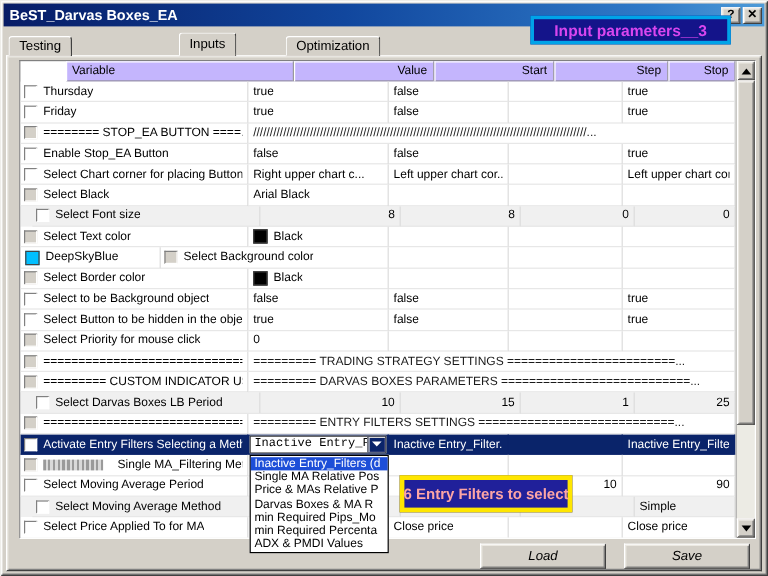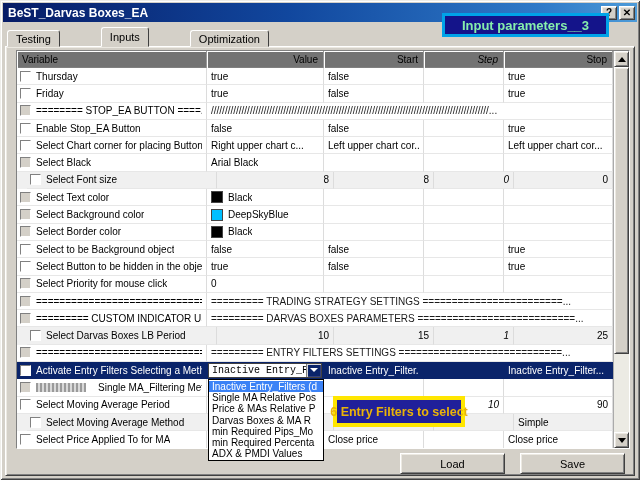--- a/index.html
+++ b/index.html
@@ -25,45 +25,45 @@
     display:flex;align-items:center;justify-content:center;
     font-size:10px;font-weight:bold;line-height:1;
   }
   
   .tabs{position:absolute;left:7px;top:28px;height:19px;display:flex;align-items:flex-end;z-index:3;gap:40px;}
   .tab{
     height:17px;padding:0 8px;margin-right:1px;background:#D4D0C8;
     border:1px solid;border-color:#fff #404040 #D4D0C8 #fff;border-radius:3px 3px 0 0;
     display:flex;align-items:center;font-size:11px;
   }
-  .tab.active{height:20px;border-bottom:1px solid #D4D0C8;position:relative;z-index:4;}
+  .tab.active{height:20px;border-bottom:1px solid #D4D0C8;position:relative;z-index:4;margin-left:48px;}
   
   .panel{
     position:absolute;left:5px;top:46px;width:630px;height:430px;background:#D4D0C8;
     border:1px solid;border-color:#fff #404040 #404040 #fff;
     box-shadow:inset 1px 1px 0 #ece9e2, inset -1px -1px 0 #808080;
   }
   
   .table{
     position:absolute;left:16px;top:50px;width:614px;height:399px;background:#fff;
     border:1px solid;border-color:#808080 #fff #fff #808080;
     display:flex;
   }
   .cols{flex:1;display:flex;flex-direction:column;overflow:hidden;}
-  .hdr{display:flex;height:17px;flex:none;background:#737373;}
+  .hdr{display:flex;height:17px;flex:none;background:#c4b5fd;margin-left:38px;}
   .hc{
     padding:0 5px;display:flex;align-items:center;overflow:hidden;white-space:nowrap;
     border-right:1px solid #9a9a9a;
     box-shadow:inset 0 1px 0 #fff, inset 1px 0 0 #fff, inset 0 -1px 0 #808080;
   }
   .hc.right{justify-content:flex-end;}
   .c-var{width:190px;flex:none;}
   .c-val{width:117px;flex:none;}
   .c-start{width:100px;flex:none;}
-  .c-step{width:80px;flex:none;font-style:italic;}
+  .c-step{width:95px;flex:none;}
   .c-stop{flex:1;}
   .row{display:flex;height:17.3px;flex:none;background:#fff;}
   .row.shade{background:#F0F0F0;padding-left:10px;}
   .row.selected{background:#0A246A;color:#fff;}
   .cell{
     display:flex;align-items:center;padding:0 4px;overflow:hidden;white-space:nowrap;
     border-right:1px solid #DCDCDC;border-bottom:1px solid #E7E7E7;
   }
   .cell.c-var{padding-left:3px;}
   .row.selected .cell{border-right-color:#0A246A;border-bottom-color:#0A246A;}
@@ -106,38 +106,38 @@
     border:1px solid;border-color:#fff #404040 #404040 #fff;
     box-shadow:inset 1px 1px 0 #ece9e2, inset -1px -1px 0 #808080;
   }
   .sb-track-rest{flex:1;}
   
   .dropdown{
     position:absolute;left:208px;top:379px;width:116px;background:#fff;
     border:1px solid #000;z-index:20;padding:1px 0;
   }
   .dd-item{height:11.2px;line-height:11.2px;padding:0 3px;overflow:hidden;white-space:nowrap;font-size:10px;}
-  .dd-item.sel{background:#3b82f6;color:#fff;}
+  .dd-item.sel{background:#1d4ed8;color:#fff;}
   
   .ann-top{
     position:absolute;left:442px;top:13px;width:167px;height:24px;z-index:30;
-    background:#14148A;border:3px solid #00A3E8;color:#86efac;
+    background:#14148A;border:3px solid #00A3E8;color:#d946ef;
     font-weight:bold;font-size:13px;display:flex;align-items:center;justify-content:center;white-space:nowrap;
   }
   .ann-mid{
-    position:absolute;left:333px;top:396px;width:132px;height:31px;z-index:30;
-    background:#20209A;border:4px solid #FFE600;color:#eab308;
+    position:absolute;left:333px;top:396px;width:144px;height:31px;z-index:30;
+    background:#20209A;border:4px solid #FFE600;color:#fca5a5;
     font-weight:bold;font-size:12.5px;display:flex;align-items:center;justify-content:center;white-space:nowrap;
   }
   
   .btn{
     position:absolute;width:105px;height:21px;background:#D4D0C8;
     border:1px solid;border-color:#fff #404040 #404040 #fff;
     box-shadow:inset 1px 1px 0 #ece9e2, inset -1px -1px 0 #808080;
-    display:flex;align-items:center;justify-content:center;font-size:11px;z-index:5;
+    display:flex;align-items:center;justify-content:center;font-size:11px;z-index:5;font-style:italic;
   }
   .btn-load{left:400px;top:453px;}
   .btn-save{left:520px;top:453px;}
 </style>
 </head>
 <body>
 
 <div class="window">
 
   <div class="titlebar">
@@ -298,27 +298,27 @@
               <span class="lbl"></span>
             </div>
             <div class="cell c-step">
               <span class="lbl"></span>
             </div>
             <div class="cell c-stop">
               <span class="lbl"></span>
             </div>
           </div>
           <div class="row">
-            <div class="cell c-var">
-              <span class="cb disabled"></span>
-              <span class="lbl">Select Background color</span>
-            </div>
             <div class="cell c-val">
               <span class="swatch" style="background: rgb(0, 191, 255);"></span>
               <span class="lbl">DeepSkyBlue</span>
+            </div>
+            <div class="cell c-var">
+              <span class="cb disabled"></span>
+              <span class="lbl">Select Background color</span>
             </div>
             <div class="cell c-start">
               <span class="lbl"></span>
             </div>
             <div class="cell c-step">
               <span class="lbl"></span>
             </div>
             <div class="cell c-stop">
               <span class="lbl"></span>
             </div>

